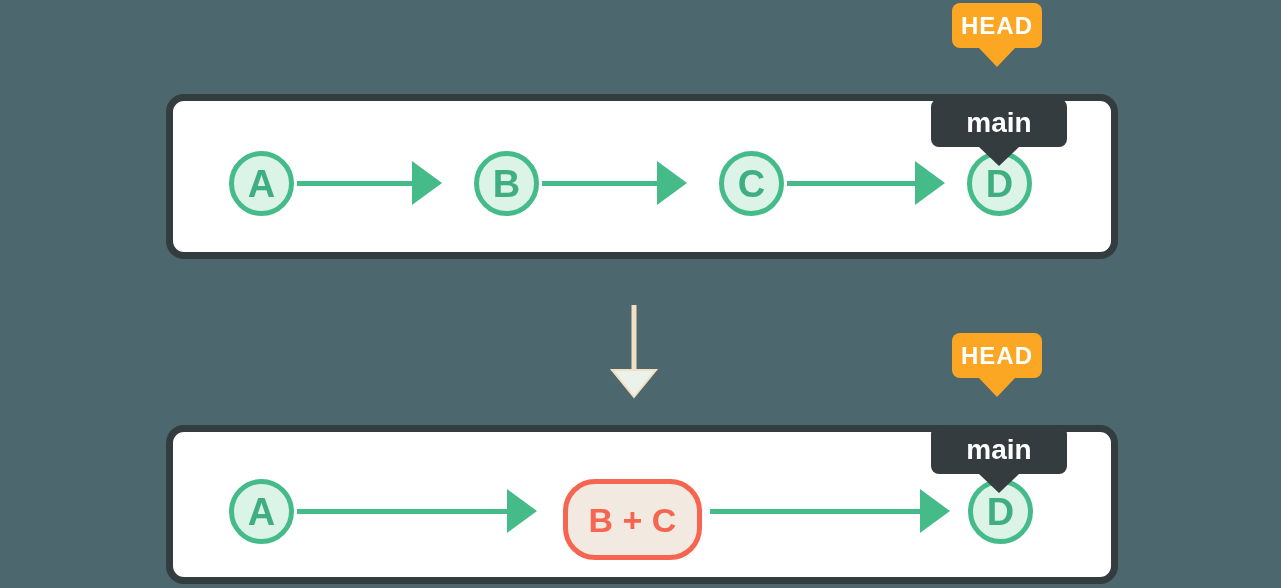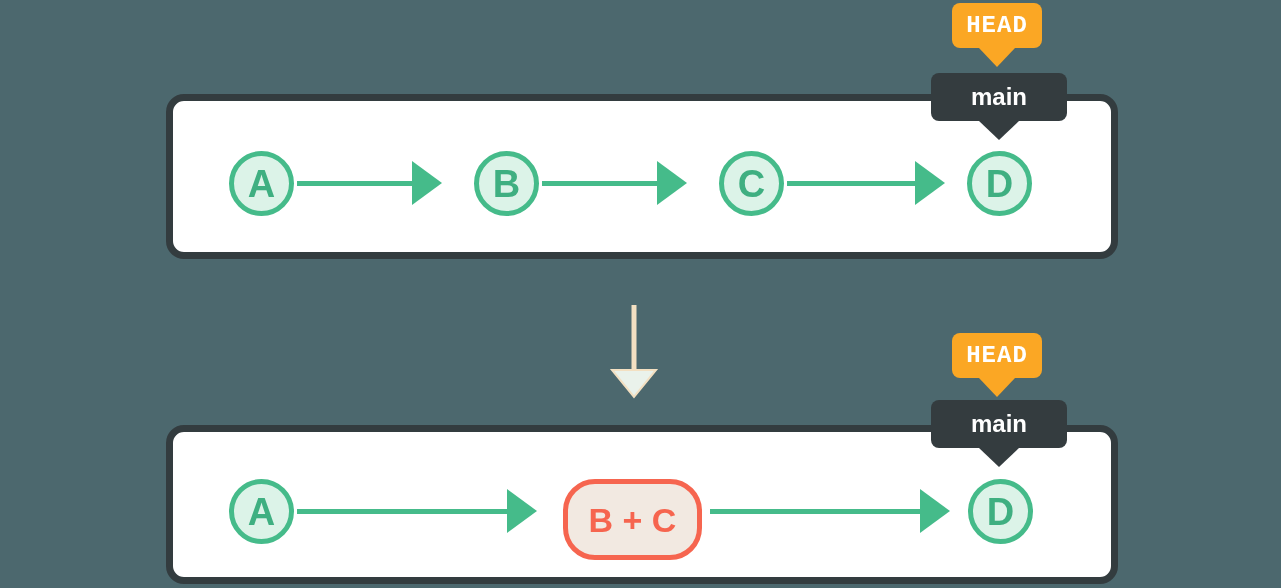--- a/index.html
+++ b/index.html
@@ -81,26 +81,27 @@
     display: flex; align-items: center; justify-content: center;
     border-radius: 8px;
     color: var(--badge-text);
     font-weight: 700;
     line-height: 1;
     z-index: 5;
   }
   .badge-head {
     background: var(--orange);
     width: 90px; height: 45px;
-    font-size: 24px; letter-spacing: 1px; font-family: Liberation Mono, monospace;
+    font-size: 24px; letter-spacing: 1px;
   }
   .badge-dark {
     background: var(--badge-dark);
     width: 136px; height: 48px;
-    font-size: 24px;
+    font-size: 28px;
+    margin-top: 26px;
   }
   .tail {
     position: absolute;
     top: 100%; left: 50%;
     transform: translateX(-50%);
     width: 0; height: 0;
   }
   .badge-head .tail {
     border-left: 18px solid transparent;
     border-right: 18px solid transparent;

